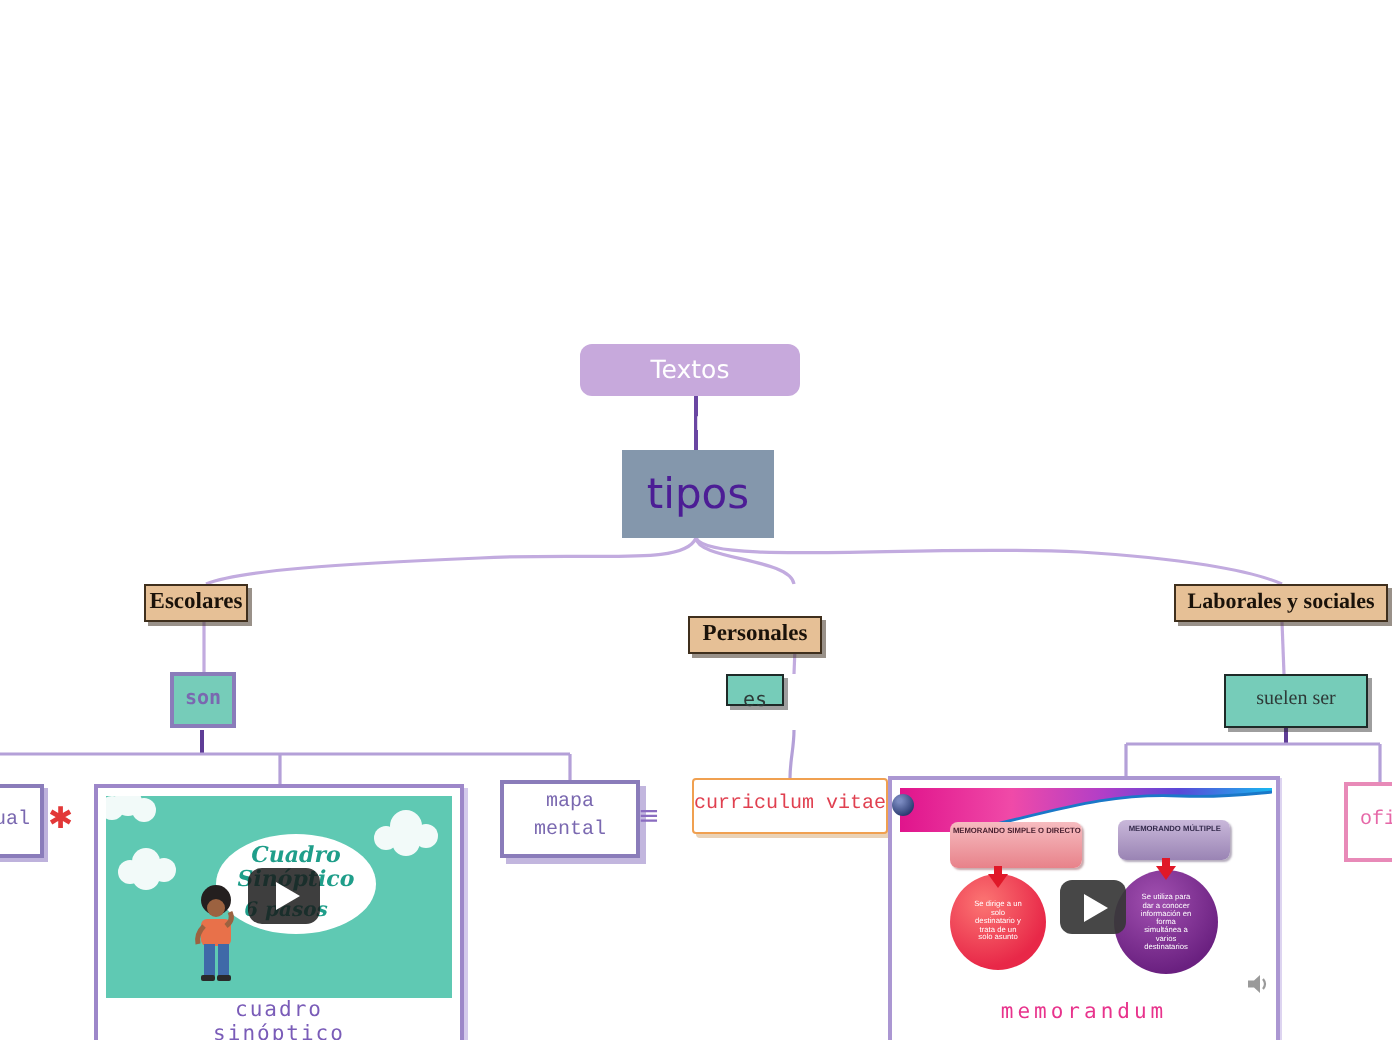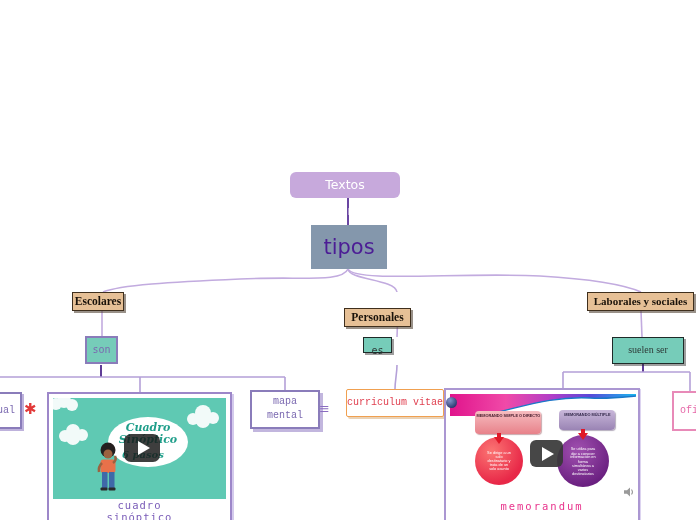--- a/index.html
+++ b/index.html
@@ -12,21 +12,21 @@
              color:#fff;font-size:12.5px;line-height:26px;text-align:center;}
   #tipos-node{left:311px;top:225px;width:76px;height:44px;background:#8497ac;border-radius:0;
               color:#4c1d95;font-size:21px;line-height:44px;}
   .branch{background:#e6c096;border:1px solid #3f2f1d;box-shadow:2px 2px 0 rgba(70,55,40,.55);
           font-family:"Liberation Serif",serif;font-weight:bold;font-size:11.5px;color:#1a120a;
           line-height:17px;white-space:nowrap;}
   #branch-escolares{left:72px;top:292px;width:52px;height:19px;}
   #branch-personales{left:344px;top:292px;width:67px;height:19px;margin-top:16px;}
   #branch-laborales{left:587px;top:292px;width:107px;height:19px;font-size:11px;}
   .linker{background:#76ccb9;font-family:"DejaVu Sans Mono",monospace;font-size:10px;}
-  #node-son{left:85px;top:336px;width:33px;height:28px;border:2px solid #8a7cba;color:#7a68b0;line-height:24px;}
+  #node-son{left:85px;top:336px;width:33px;height:28px;border:2px solid #8a7cba;color:#7a68b0;line-height:24px;font-weight:bold;}
   #node-es{left:363px;top:337px;width:29px;height:16px;border:1.5px solid #1e2a28;color:#2e3a38;
            line-height:25px;box-shadow:2px 2px 0 rgba(40,40,40,.45);}
   #node-suelen{left:612px;top:337px;width:72px;height:27px;border:1.5px solid #1e2a28;color:#2e3a38;
            line-height:24px;box-shadow:2px 2px 0 rgba(40,40,40,.45);font-family:Liberation Serif, serif;}
   .leafbox{background:#fff;font-family:Liberation Mono, monospace;font-size:10px;z-index:2;}
   #node-leftcut{left:-46px;top:392px;width:68px;height:37px;border:2px solid #8a7cba;color:#7a68b0;
            text-align:right;padding-right:5px;line-height:33px;box-shadow:2px 2px 0 #beb2dc;}
   #node-mapa{left:250px;top:390px;width:70px;height:39px;border:2px solid #8a7cba;color:#7a68b0;
            text-align:center;padding-top:3px;line-height:14px;box-shadow:3px 3px 0 #c2b6de;}
   #node-curriculum{left:346px;top:389px;width:98px;height:28px;border:1.5px solid #f0a050;color:#e04050;

